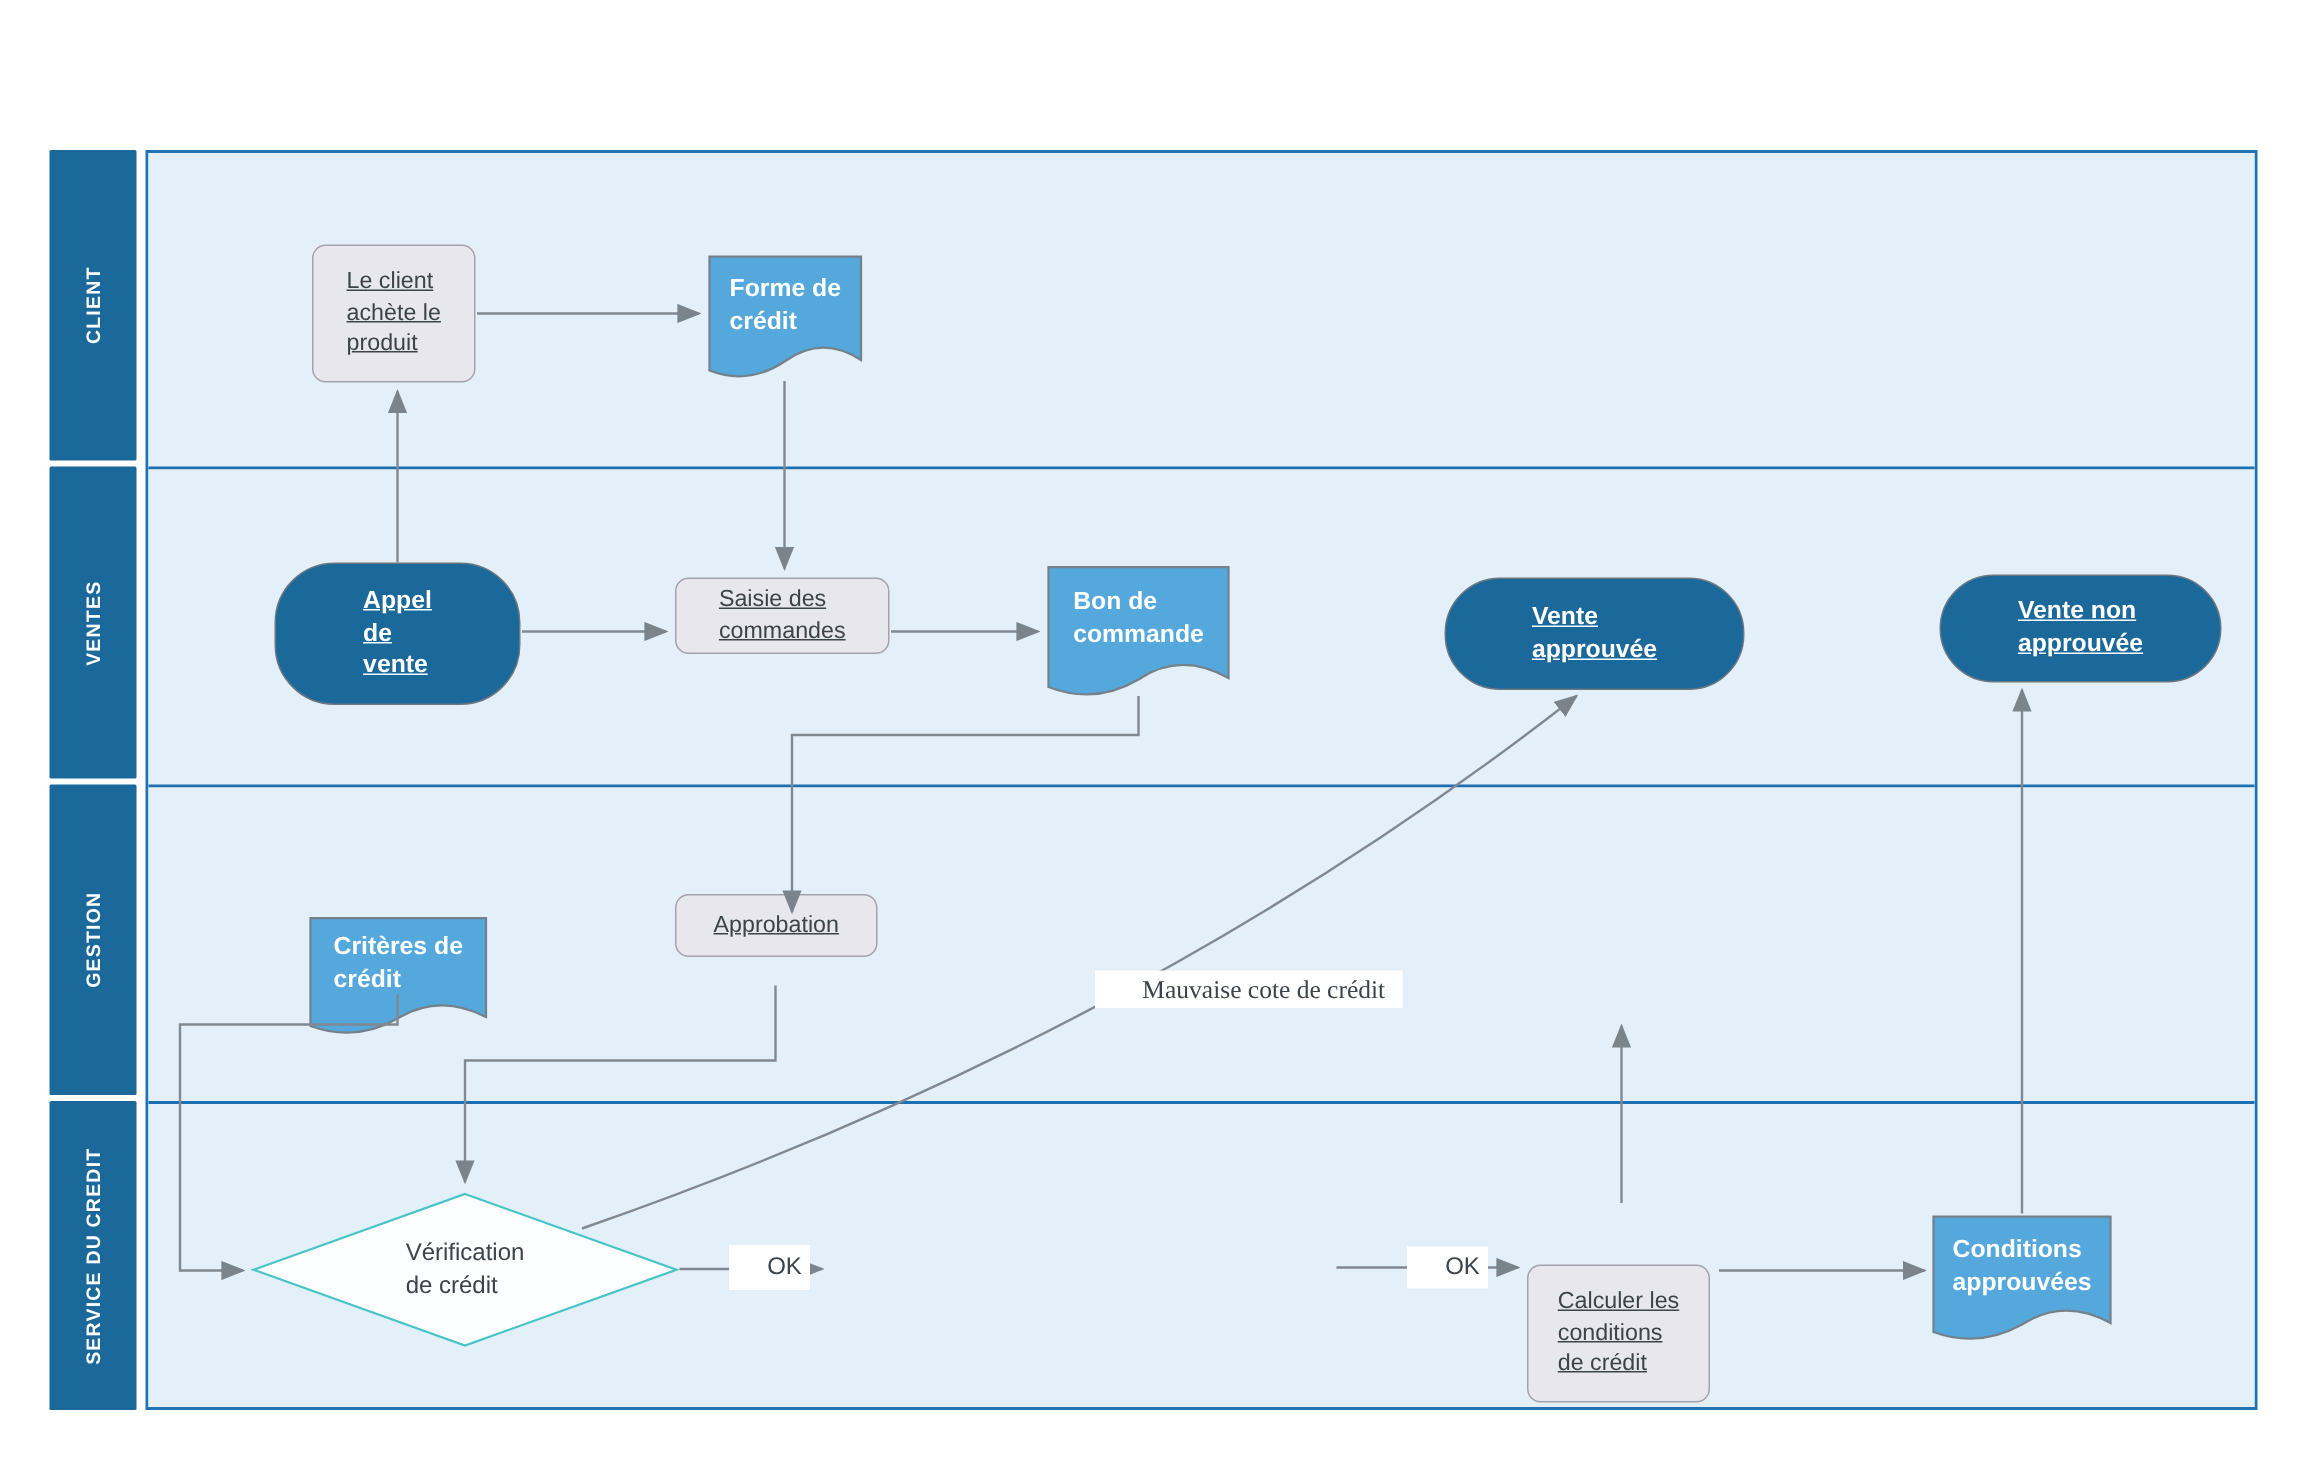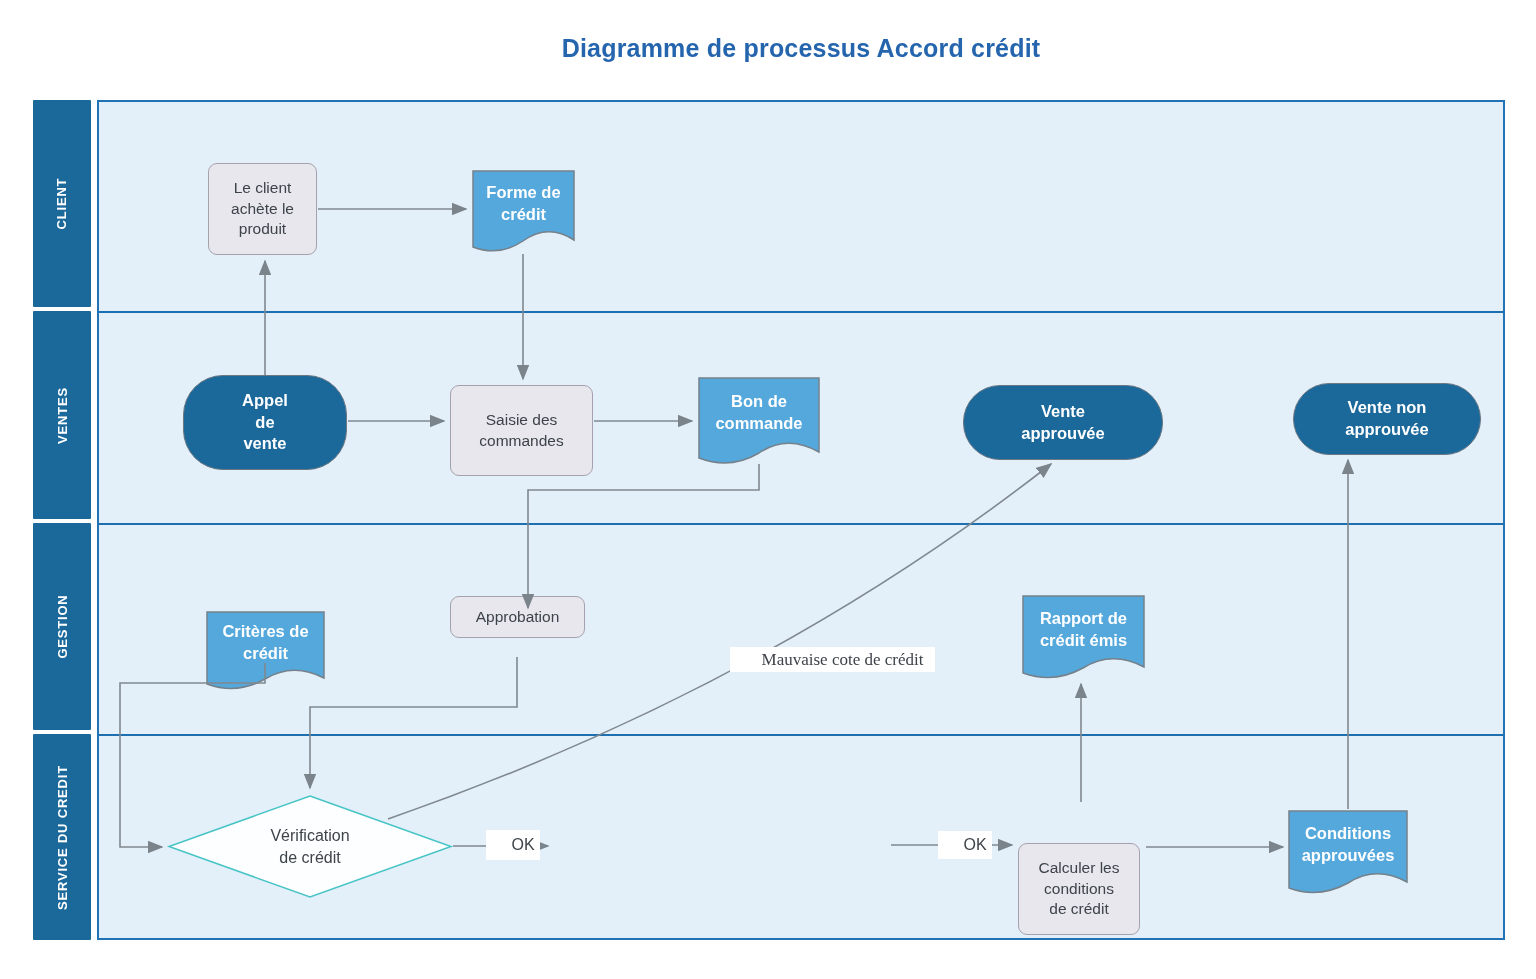--- a/index.html
+++ b/index.html
@@ -15,21 +15,21 @@
   
   .chart{position:absolute;left:97px;top:100px;width:1408px;height:840px;
          border:2px solid #2273b6;box-sizing:border-box;}
   .lane-row{width:100%;box-sizing:border-box;background:#e3f0fa;}
   .lane-row.divided{border-bottom:2px solid #1e6fb0;}
   
   svg.connectors{position:absolute;left:0;top:0;width:1536px;height:979px;z-index:5;pointer-events:none;}
   .edge{stroke:#81888f;stroke-width:1.6;fill:none;}
   
   .node{position:absolute;z-index:4;display:flex;align-items:center;justify-content:center;
-        text-align:center;box-sizing:border-box;}
+        box-sizing:border-box;text-decoration:underline;}
   .node-label{white-space:pre-line;line-height:1.32;}
   .process{background:#e9e7ee;border:1.5px solid #a5a1ad;border-radius:9px;
            color:#3d434a;font-size:15.5px;}
   .terminator{background:#1b689b;border:1.5px solid #6b7781;color:#ffffff;
               font-size:16.5px;font-weight:bold;}
   .docnode .node-label{position:absolute;left:0;right:0;top:0;bottom:16px;
            display:flex;align-items:center;justify-content:center;
            color:#ffffff;font-size:16.5px;font-weight:bold;}
   .docnode svg,.diamond svg{position:absolute;left:0;top:0;overflow:visible;}
   .docshape{fill:#55a8dc;stroke:#75818a;stroke-width:1.5;}
@@ -41,21 +41,20 @@
   .edge-label{position:absolute;z-index:6;background:#ffffff;display:flex;
               align-items:center;justify-content:center;color:#3d434a;padding-left:20px;}
   .ok-label{font-size:16px;}
   .serif-label{font-family:"Liberation Serif","DejaVu Serif",serif;font-size:17px;}
 </style>
 </head>
 <body>
 
 <div class="canvas">
 
-  <div class="title">Diagramme de processus Accord crédit</div>
 
   <div class="lane-tab" style="top:100px;height:207px;">
     <span>CLIENT</span>
   </div>
   <div class="lane-tab" style="top:311px;height:208px;">
     <span>VENTES</span>
   </div>
   <div class="lane-tab" style="top:523px;height:207px;">
     <span>GESTION</span>
   </div>
@@ -105,21 +104,21 @@
     <span class="node-label">Forme de
 crédit</span>
   </div>
 
   <div class="node terminator" style="left:183px;top:375px;width:164px;height:95px;border-radius:40px;">
     <span class="node-label">Appel
 de
 vente</span>
   </div>
 
-  <div class="node process" style="left:450px;top:385px;width:143px;height:91px;">
+  <div class="node process" style="left:450px;top:385px;width:143px;height:51px;">
     <span class="node-label">Saisie des
 commandes</span>
   </div>
 
   <div class="node docnode" style="left:698px;top:377px;width:122px;height:88px;">
     <svg width="122" height="88">
       <path class="docshape" d="M1,1 H121 V75 Q89,57 61,76 Q32,93 1,81 Z"></path>
     </svg>
     <span class="node-label">Bon de
 commande</span>
@@ -140,27 +139,20 @@
       <path class="docshape" d="M1,1 H118 V67 Q87,51 59,68 Q31,84 1,73 Z"></path>
     </svg>
     <span class="node-label">Critères de
 crédit</span>
   </div>
 
   <div class="node process" style="left:450px;top:596px;width:135px;height:42px;">
     <span class="node-label">Approbation</span>
   </div>
 
-  <div class="node docnode" style="left:1022px;top:595px;width:123px;height:85px;">
-    <svg width="123" height="85">
-      <path class="docshape" d="M1,1 H122 V72 Q90,55 61,73 Q32,89 1,78 Z"></path>
-    </svg>
-    <span class="node-label">Rapport de
-crédit émis</span>
-  </div>
 
   <div class="node diamond" style="left:168px;top:795px;width:284px;height:103px;">
     <svg width="284" height="103">
       <polygon class="diamondshape" points="142,1 283,51.5 142,102 1,51.5"></polygon>
     </svg>
     <span class="node-label">Vérification
 de crédit</span>
   </div>
 
 

